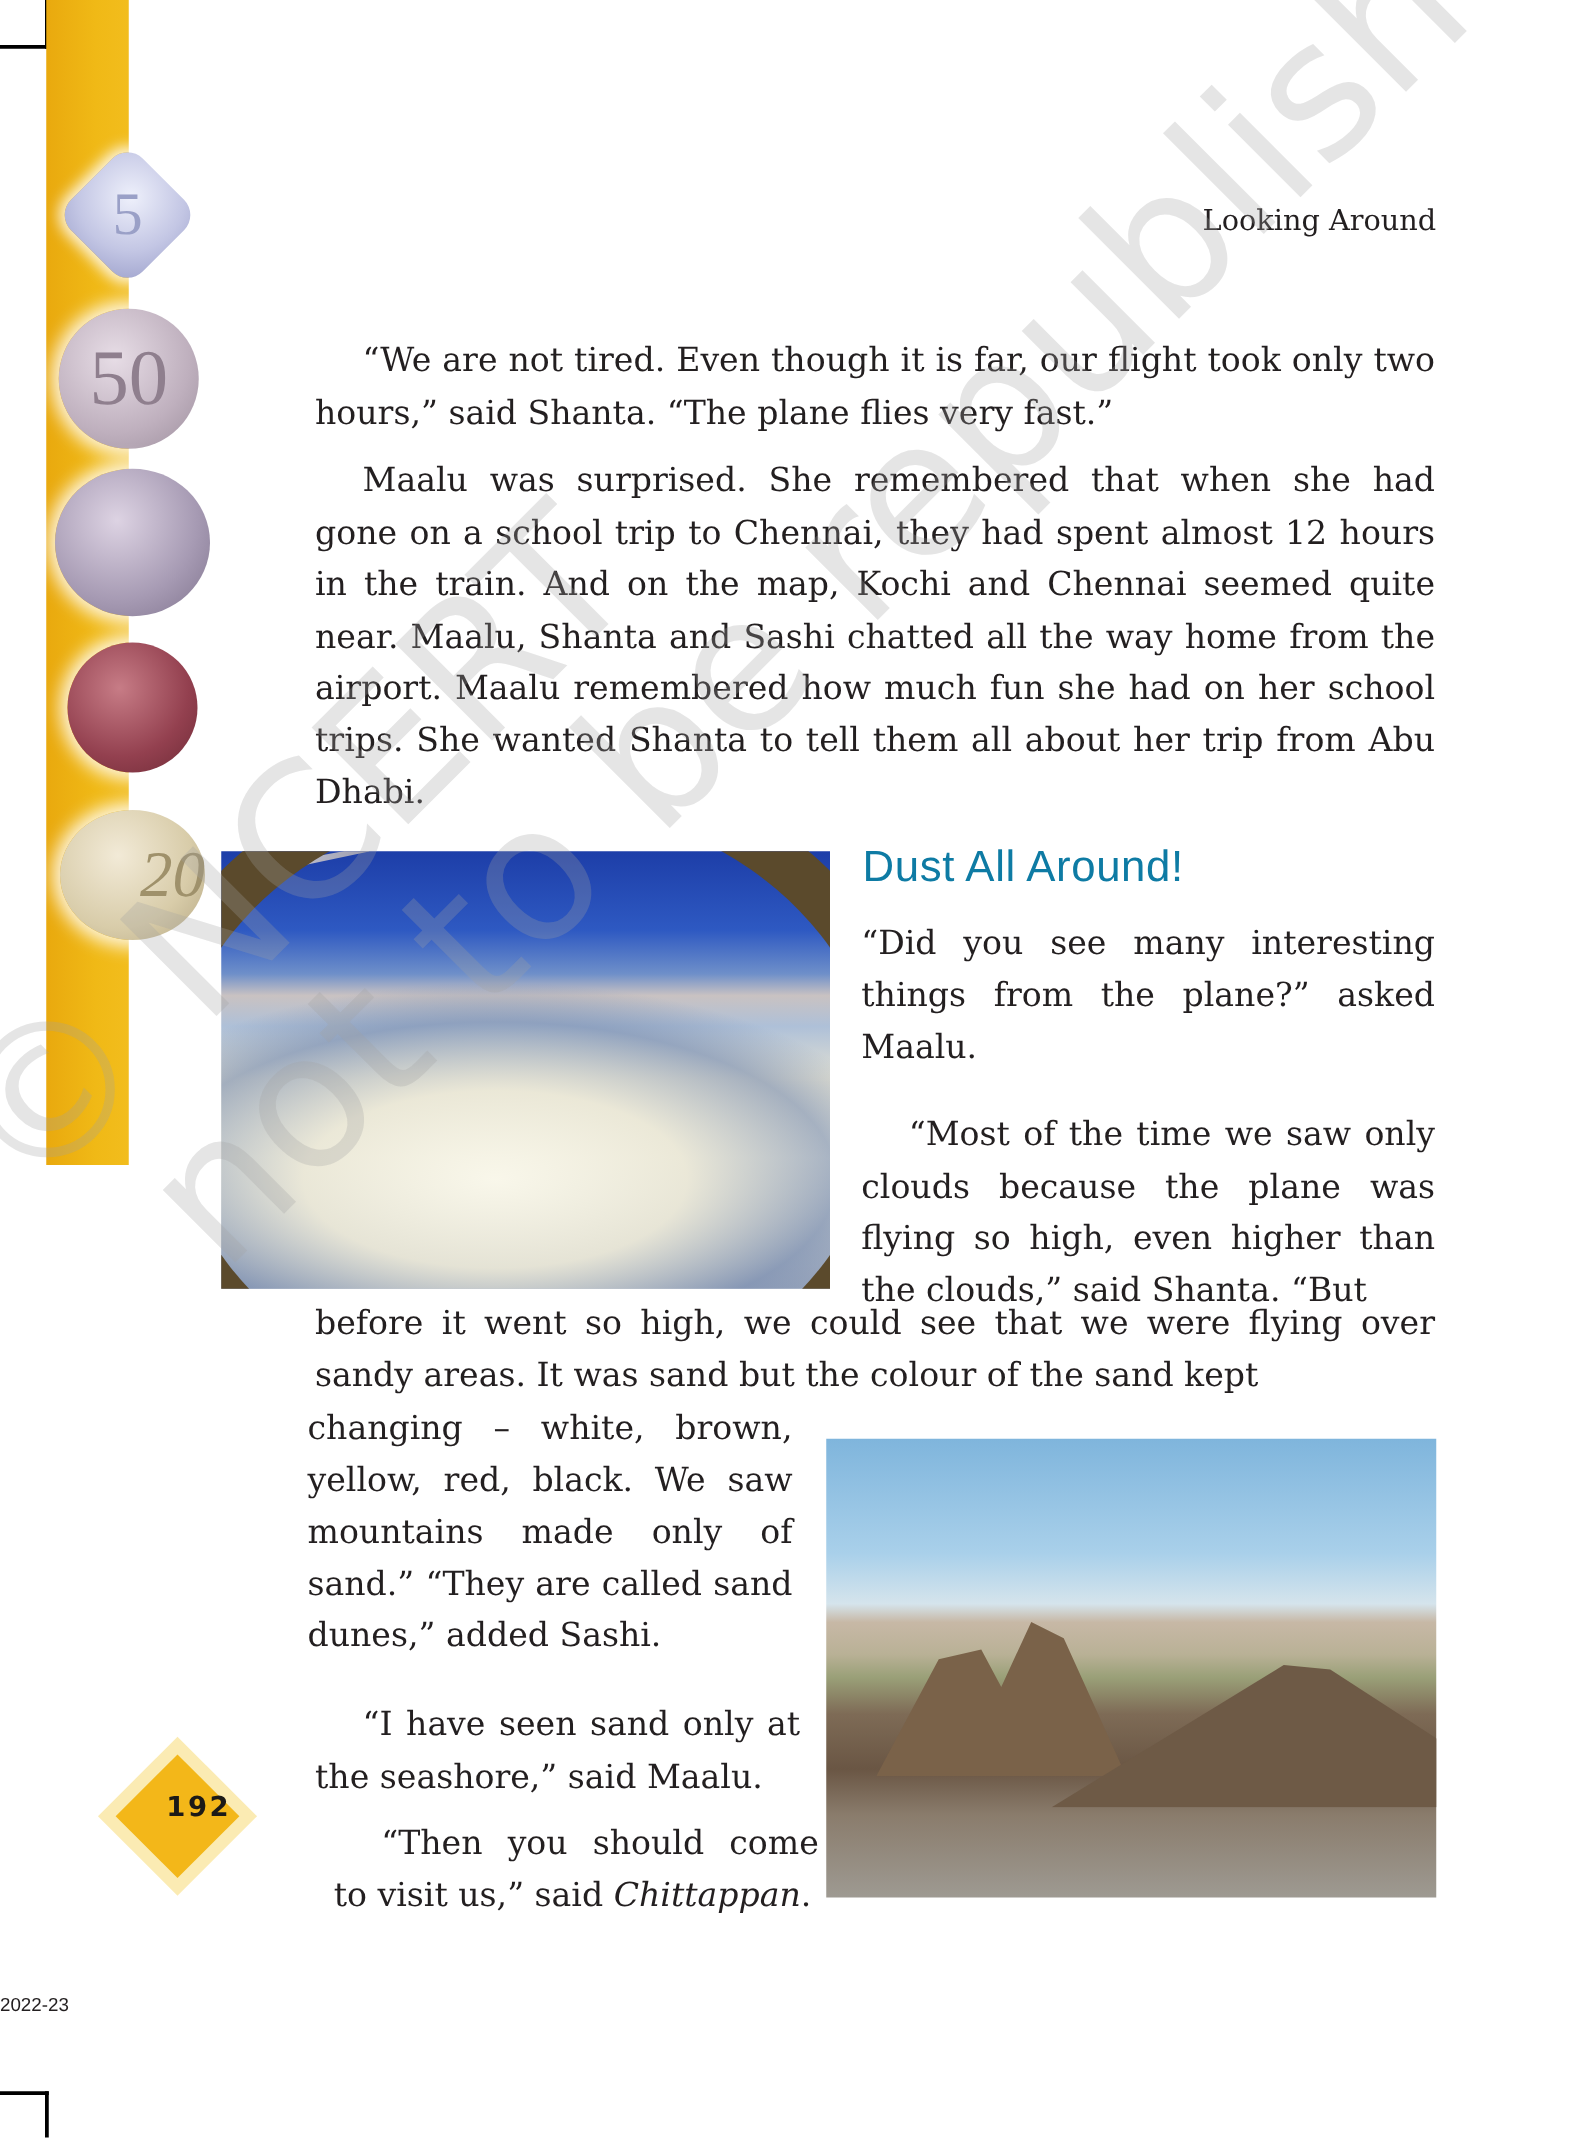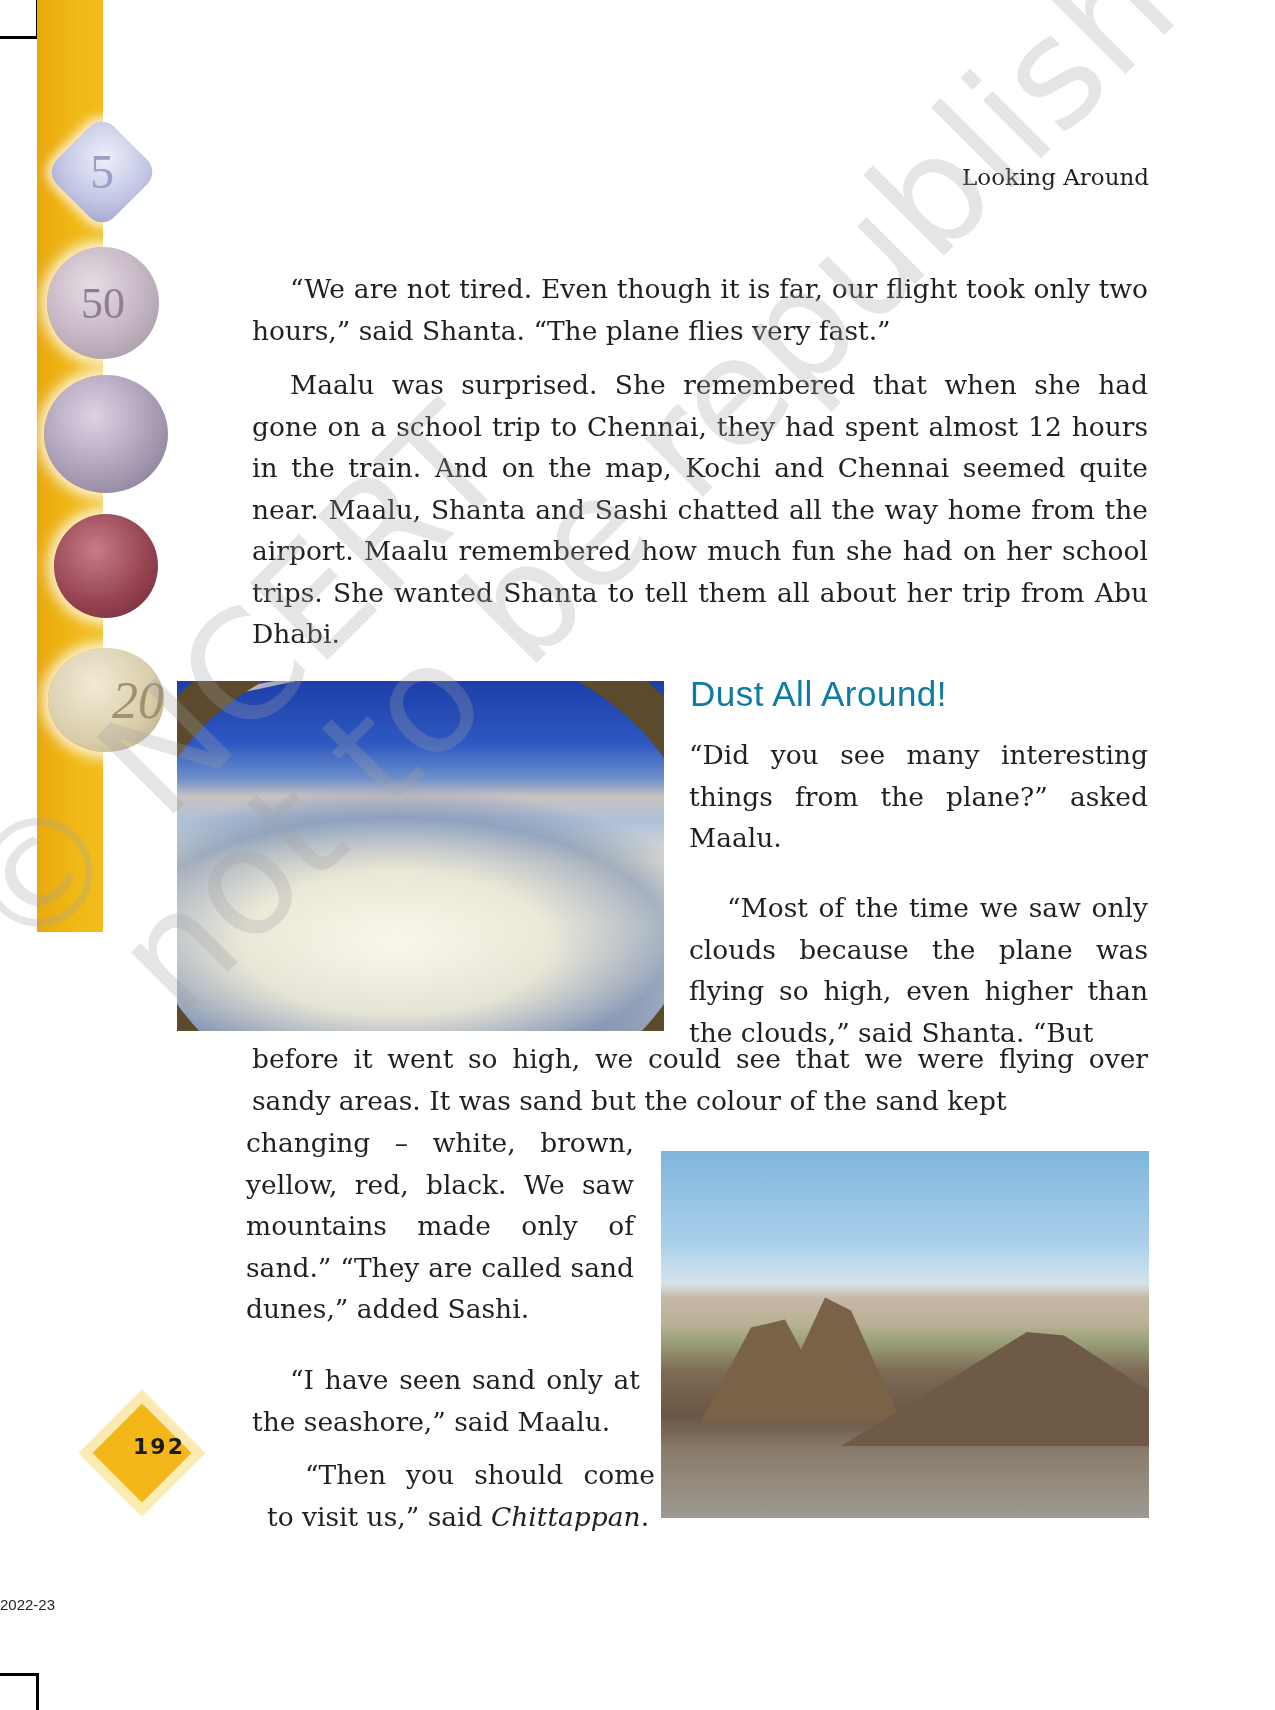--- a/index.html
+++ b/index.html
@@ -19,21 +19,21 @@
     }
     .coin { position: absolute; border-radius: 50%; box-shadow: 0 0 14px 6px rgba(255,255,255,0.85); }
     .coin .lbl { position: absolute; left: 0; right: 0; top: 50%; transform: translateY(-50%); text-align: center; font-family: "Liberation Serif", serif; }
     .coin-5 {
       left: 50px; top: 120px; width: 104px; height: 104px; border-radius: 22px;
       transform: rotate(45deg) scale(0.78);
       background: radial-gradient(circle at 40% 35%, #eef0fb 0%, #c3c6e4 60%, #9ea2cc 100%);
     }
     .coin-5 .lbl { transform: translateY(-50%) rotate(-45deg); font-size: 62px; color: #9aa0c7; }
     .coin-50 { left: 47px; top: 247px; width: 112px; height: 112px; background: radial-gradient(circle at 40% 35%, #e7dde6 0%, #bfb0be 60%, #9c8e9c 100%); }
-    .coin-50 .lbl { font-size: 44px; color: #8f7f8e; }
+    .coin-50 .lbl { font-size: 63px; color: #8f7f8e; }
     .coin-quarter { left: 44px; top: 375px; width: 124px; height: 118px; background: radial-gradient(circle at 40% 35%, #ddd3e3 0%, #a69ab3 60%, #7e728c 100%); }
     .coin-penny { left: 54px; top: 514px; width: 104px; height: 104px; background: radial-gradient(circle at 40% 35%, #c77c86 0%, #93404f 60%, #6d2a36 100%); }
     .coin-20 { left: 48px; top: 648px; width: 116px; height: 104px; background: radial-gradient(circle at 40% 35%, #f2ead7 0%, #d8cca9 60%, #b5a783 100%); }
     .coin-20 .lbl { font-size: 52px; font-style: italic; color: #9f916b; text-align: right; }
 
     .running-head {
       position: absolute; right: 126px; top: 164px;
       font-family: "DejaVu Serif", serif; font-size: 23px; color: #231f20;
     }
 

